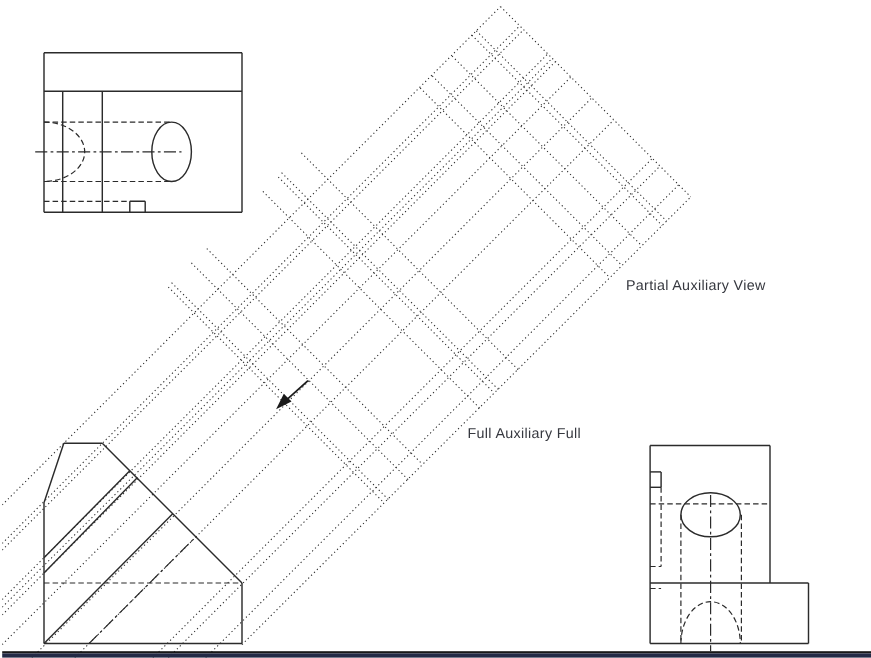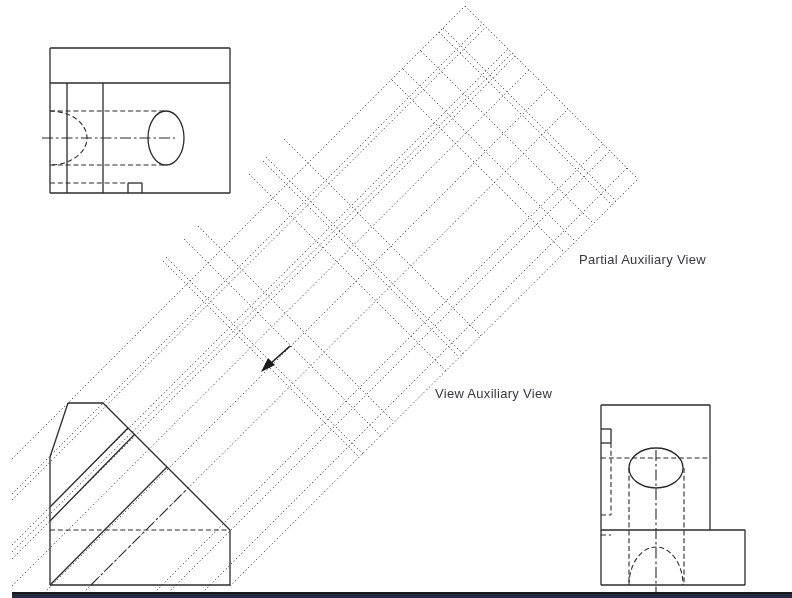--- a/index.html
+++ b/index.html
@@ -1,18 +1,18 @@
 <!DOCTYPE html>
 <html><head>
 <meta charset="utf-8">
 <style>
   html,body{margin:0;padding:0;background:#fff;}
   body{width:792px;height:598px;overflow:hidden;position:relative;
        font-family:"Liberation Sans",sans-serif;}
-  #stage{position:absolute;left:12px;top:0;width:703px;height:598px;}
+  #stage{position:absolute;left:2px;top:0;width:703px;height:598px;}
   svg{position:absolute;left:0;top:0;}
   .ln-solid{stroke:#2b2b2b;stroke-width:1.3;fill:none;}
   .ln-dashed{stroke:#2b2b2b;stroke-width:1.1;stroke-dasharray:5 2.8;fill:none;}
   .ln-dashdot{stroke:#2b2b2b;stroke-width:1.1;stroke-dasharray:11 3 2.5 3;fill:none;}
   .ln-dotted{stroke:#2e2e2e;stroke-width:1;stroke-dasharray:1.1 2.6;fill:none;}
   .fill-dark{fill:#1a1a1a;stroke:none;}
   .drawing-label{position:absolute;color:#36383f;letter-spacing:0.3px;
                  white-space:nowrap;line-height:1.1;}
   .footer-line{position:absolute;left:0;width:792px;height:2px;}
   .footer-bar{position:absolute;left:0;width:792px;height:4px;}
@@ -102,18 +102,18 @@
         <line x1="172" y1="239" x2="369" y2="436" class="ln-dotted"></line>
         <line x1="154" y1="257" x2="351" y2="454" class="ln-dotted"></line>
         <line x1="151" y1="261" x2="347" y2="457" class="ln-dotted"></line>
       </g>
       <line x1="278" y1="346" x2="258" y2="364" stroke="#1a1a1a" stroke-width="1.6"></line>
       <polygon points="249,372 263,365 256,358" class="fill-dark"></polygon>
     </svg>
 
   <div class="drawing-label" style="left: 567px; top: 253px; font-size: 13px;">Partial Auxiliary View</div>
 
-  <div class="drawing-label" style="left: 423px; top: 387px; font-size: 13px;">View Auxiliary View</div>
+  <div class="drawing-label" style="left: 423px; top: 387px; font-size: 13px;">Full Auxiliary Full</div>
 
   <div class="footer-line" style="background: rgb(24, 24, 24); top: 592px;"></div>
 
   <div class="footer-bar" style="background: rgb(35, 42, 70); top: 594px;"></div>
 </div>
 
 </body></html>

